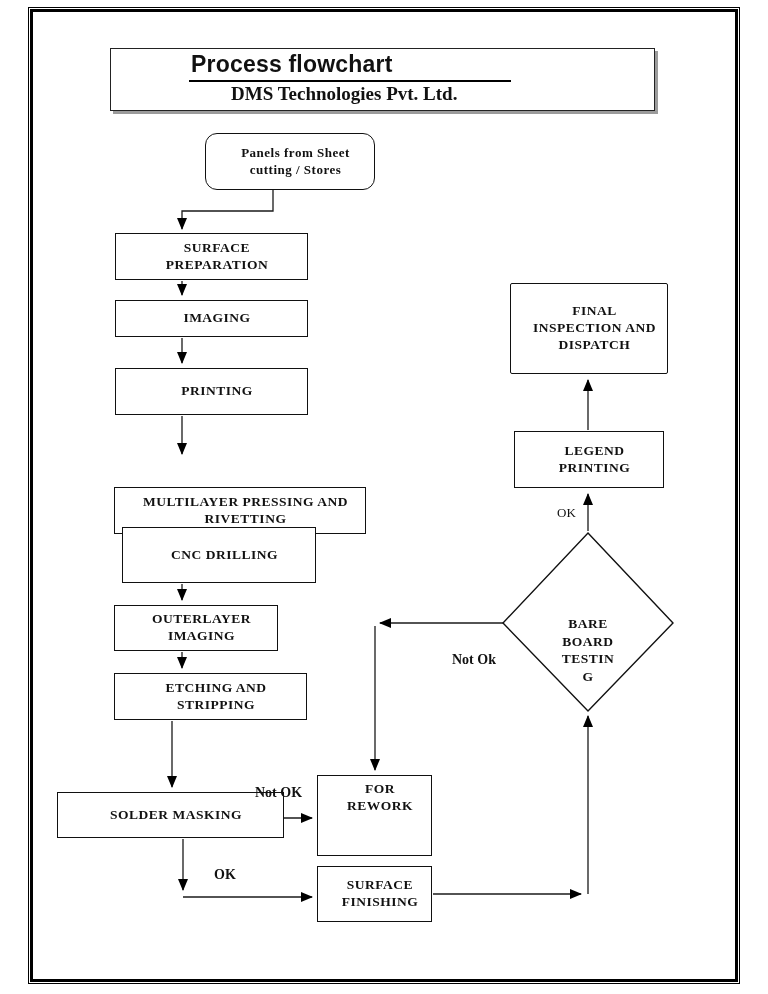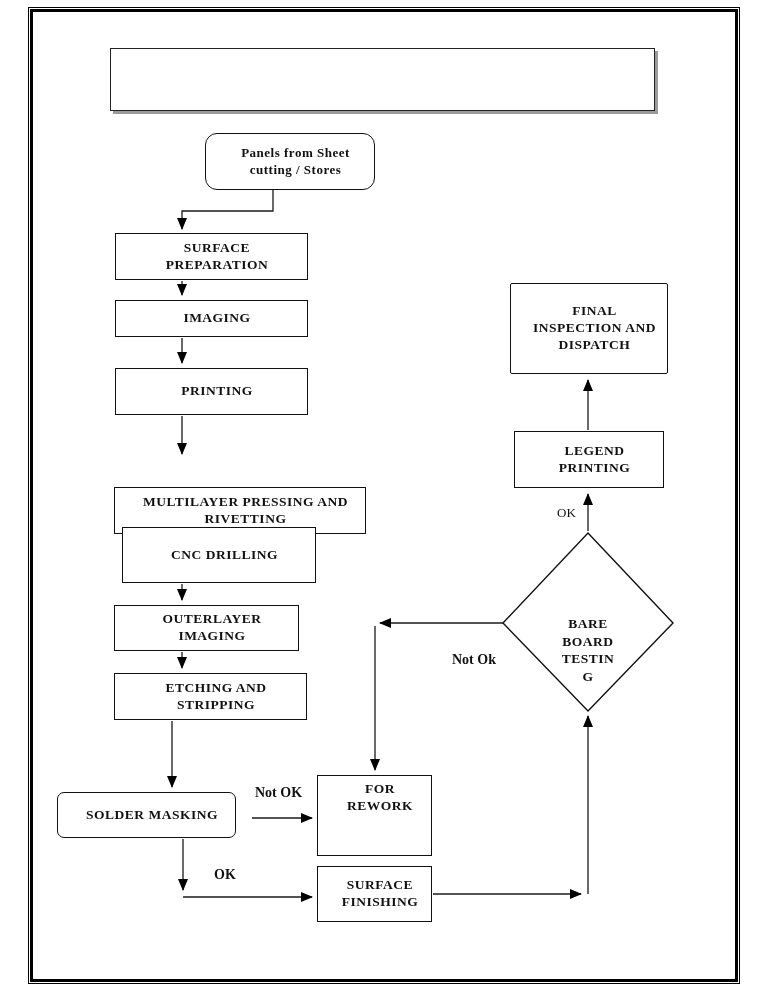--- a/index.html
+++ b/index.html
@@ -57,44 +57,48 @@
     <line x1="433" y1="894" x2="581" y2="894" marker-end="url(#ah)"></line>
     <line x1="588" y1="894" x2="588" y2="716" marker-end="url(#ah)"></line>
     <line x1="503" y1="623" x2="380" y2="623" marker-end="url(#ah)"></line>
     <line x1="375" y1="626" x2="375" y2="770" marker-end="url(#ah)"></line>
     <line x1="588" y1="531" x2="588" y2="494" marker-end="url(#ah)"></line>
     <line x1="588" y1="430" x2="588" y2="380" marker-end="url(#ah)"></line>
   </g>
 </svg>
 
 <div class="title-box">
+  <div class="title-line">
+    <span class="u">Process flowchart</span>
+  </div>
+  <div class="subtitle-line">DMS Technologies Pvt. Ltd.</div>
 </div>
 
 <div class="node rounded" style="left:205px;top:133px;width:170px;height:57px;font-size:13px;">Panels from Sheet
 cutting / Stores</div>
 
 <div class="node" style="left:115px;top:233px;width:193px;height:47px;">SURFACE
 PREPARATION</div>
 
 <div class="node" style="left:115px;top:300px;width:193px;height:37px;">IMAGING</div>
 
 <div class="node" style="left:115px;top:368px;width:193px;height:47px;">PRINTING</div>
 
 <div class="node" style="left:114px;top:459px;width:252px;height:47px;margin-top:28px;">MULTILAYER PRESSING AND
 RIVETTING</div>
 
 <div class="node" style="left:114px;top:527px;width:194px;height:56px;margin-left:8px;">CNC DRILLING</div>
 
-<div class="node" style="left:114px;top:605px;width:185px;height:46px;">OUTERLAYER
+<div class="node" style="left:114px;top:605px;width:164px;height:46px;">OUTERLAYER
 IMAGING</div>
 
 <div class="node" style="left:114px;top:673px;width:193px;height:47px;">ETCHING AND
 STRIPPING</div>
 
-<div class="node" style="left:57px;top:792px;width:179px;height:46px;border-radius:7px;">SOLDER MASKING</div>
+<div class="node" style="left:57px;top:792px;width:227px;height:46px;">SOLDER MASKING</div>
 
 <div class="node top-align" style="left:317px;top:775px;width:115px;height:81px;">FOR
 REWORK</div>
 
 <div class="node" style="left:317px;top:866px;width:115px;height:56px;">SURFACE
 FINISHING</div>
 
 <div class="diamond-label">BARE
 BOARD
 TESTIN

